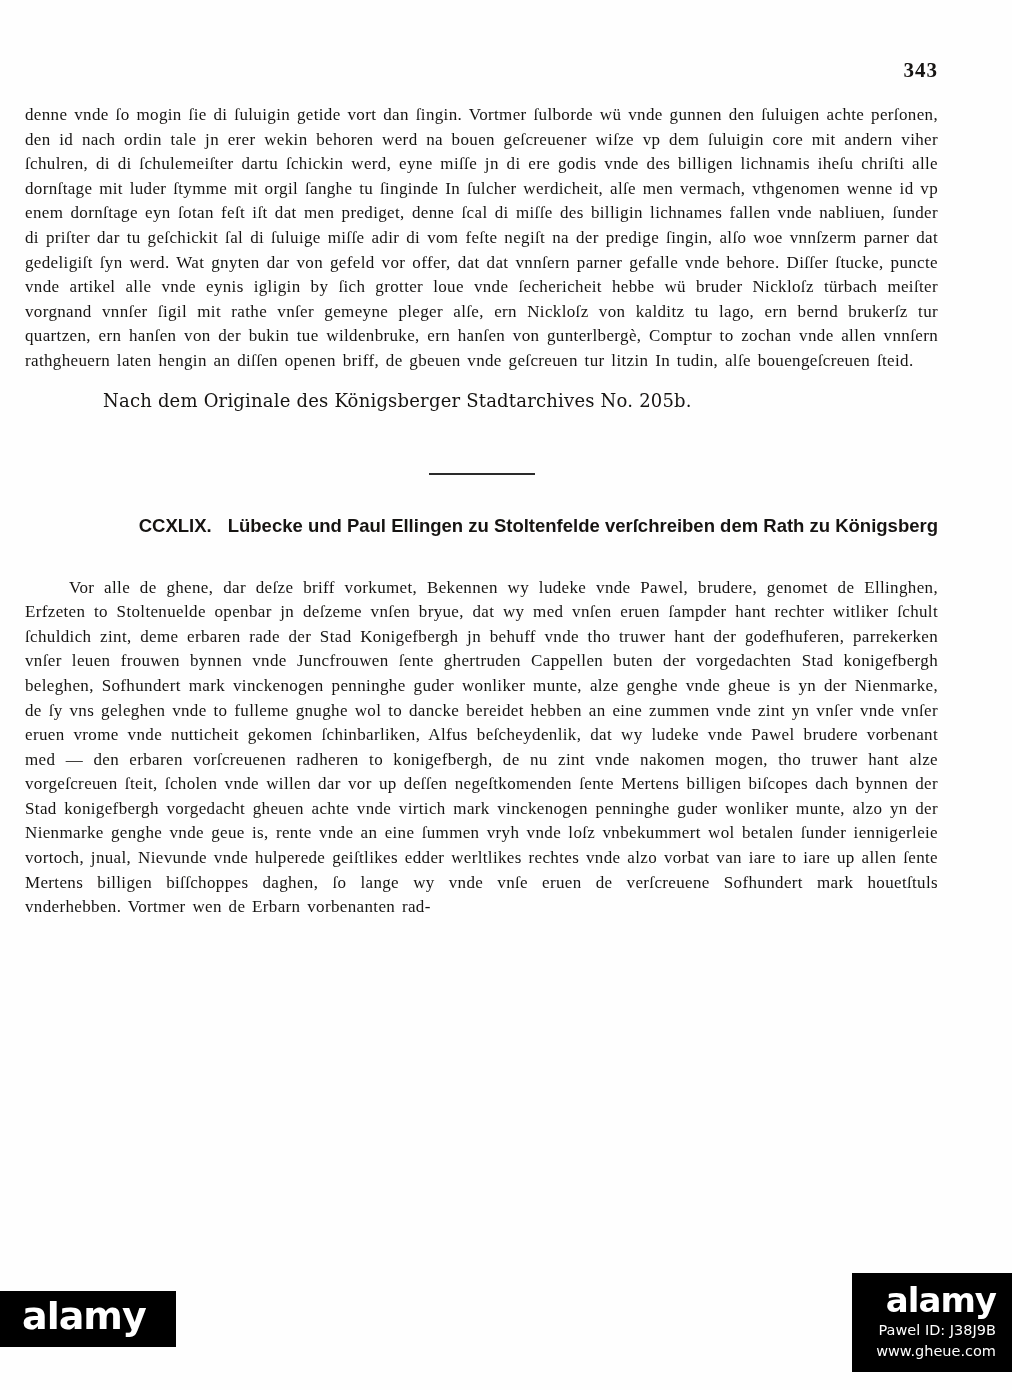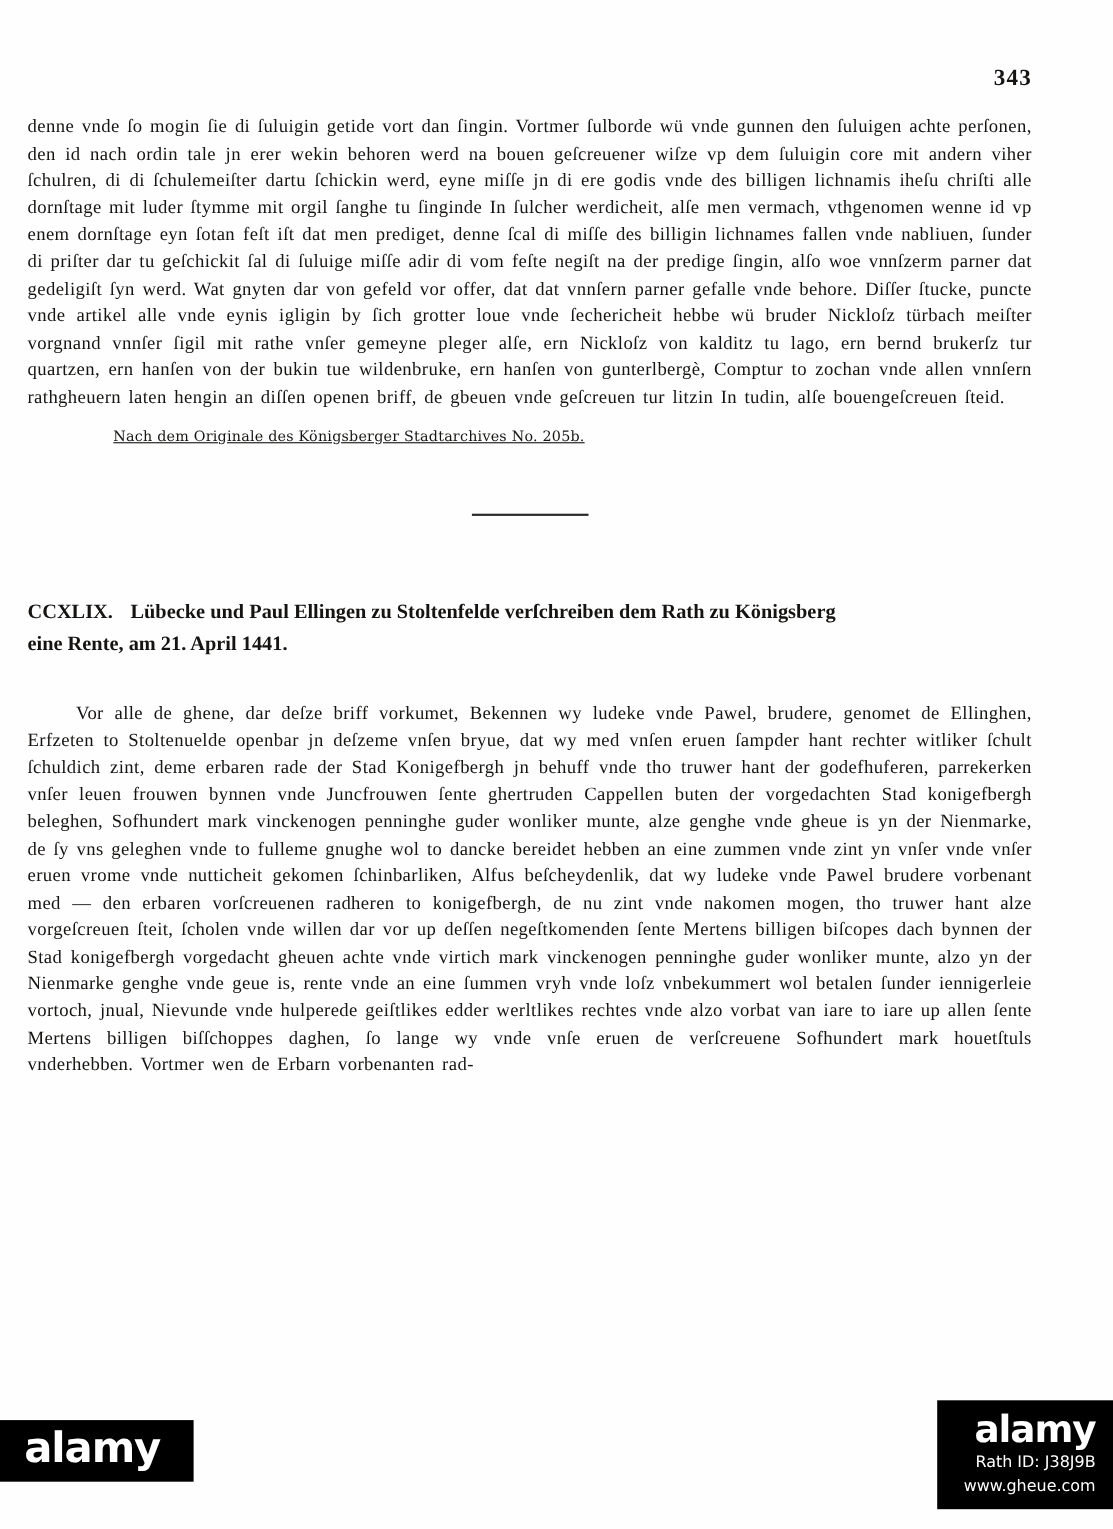--- a/index.html
+++ b/index.html
@@ -33,36 +33,35 @@
     line-height: 24.6px;
     text-align: justify;
     letter-spacing: 0.35px;
     word-spacing: 2.2px;
     margin: 0;
   }
   .para1 {
     font-weight: 500;
   }
   .source-note {
-    font-size: 13px;
+    font-size: 18px;
     margin: 16px 0 0 78px;
     font-family: "DejaVu Serif", serif;
     letter-spacing: 0.2px;
-    text-decoration: underline;
   }
   .divider {
     width: 106px;
     border: none;
     border-top: 2px solid #2a2a2a;
     margin: 62px auto 0 auto;
   }
   .charter-heading {
-    margin-top: 74px;
-    text-align: left;
-    font-family: Liberation Serif, serif;
+    margin-top: 36px;
+    text-align: right;
+    font-family: Liberation Sans, sans-serif;
     font-weight: bold;
     font-size: 18.5px;
     line-height: 29px;
   }
   .charter-heading .heading-number {
     margin-right: 16px;
   }
   .para2 {
     margin-top: 36px;
     text-indent: 44px;
@@ -113,28 +112,27 @@
   <div class="page-number">343</div>
 
   <p class="body-text para1">denne vnde ſo mogin ſie di ſuluigin getide vort dan ſingin. Vortmer ſulborde wü vnde gunnen den ſuluigen achte perſonen, den id nach ordin tale jn erer wekin behoren werd na bouen geſcreuener wiſze vp dem ſuluigin core mit andern viher ſchulren, di di ſchulemeiſter dartu ſchickin werd, eyne miſſe jn di ere godis vnde des billigen lichnamis iheſu chriſti alle dornſtage mit luder ſtymme mit orgil ſanghe tu ſinginde In ſulcher werdicheit, alſe men vermach, vthgenomen wenne id vp enem dornſtage eyn ſotan feſt iſt dat men prediget, denne ſcal di miſſe des billigin lichnames fallen vnde nabliuen, ſunder di priſter dar tu geſchickit ſal di ſuluige miſſe adir di vom feſte negiſt na der predige ſingin, alſo woe vnnſzerm parner dat gedeligiſt ſyn werd. Wat gnyten dar von gefeld vor offer, dat dat vnnſern parner gefalle vnde behore. Diſſer ſtucke, puncte vnde artikel alle vnde eynis igligin by ſich grotter loue vnde ſechericheit hebbe wü bruder Nickloſz türbach meiſter vorgnand vnnſer ſigil mit rathe vnſer gemeyne pleger alſe, ern Nickloſz von kalditz tu lago, ern bernd brukerſz tur quartzen, ern hanſen von der bukin tue wildenbruke, ern hanſen von gunterlbergè, Comptur to zochan vnde allen vnnſern rathgheuern laten hengin an diſſen openen briff, de gbeuen vnde geſcreuen tur litzin In tudin, alſe bouengeſcreuen ſteid.</p>
 
   <p class="source-note">Nach dem Originale des Königsberger Stadtarchives No. 205b.</p>
 
   <hr class="divider">
 
   <div class="charter-heading">
     <span class="heading-number">CCXLIX.</span><span>Lübecke und Paul Ellingen zu Stoltenfelde verſchreiben dem Rath zu Königsberg</span><br>
-    <span>eine Rente, am 21. April 1441.</span>
   </div>
 
   <p class="body-text para2">Vor alle de ghene, dar deſze briff vorkumet, Bekennen wy ludeke vnde Pawel, brudere, genomet de Ellinghen, Erfzeten to Stoltenuelde openbar jn deſzeme vnſen bryue, dat wy med vnſen eruen ſampder hant rechter witliker ſchult ſchuldich zint, deme erbaren rade der Stad Konigefbergh jn behuff vnde tho truwer hant der godefhuferen, parrekerken vnſer leuen frouwen bynnen vnde Juncfrouwen ſente ghertruden Cappellen buten der vorgedachten Stad konigefbergh beleghen, Sofhundert mark vinckenogen penninghe guder wonliker munte, alze genghe vnde gheue is yn der Nienmarke, de ſy vns geleghen vnde to fulleme gnughe wol to dancke bereidet hebben an eine zummen vnde zint yn vnſer vnde vnſer eruen vrome vnde nutticheit gekomen ſchinbarliken, Alfus beſcheydenlik, dat wy ludeke vnde Pawel brudere vorbenant med — den erbaren vorſcreuenen radheren to konigefbergh, de nu zint vnde nakomen mogen, tho truwer hant alze vorgeſcreuen ſteit, ſcholen vnde willen dar vor up deſſen negeſtkomenden ſente Mertens billigen biſcopes dach bynnen der Stad konigefbergh vorgedacht gheuen achte vnde virtich mark vinckenogen penninghe guder wonliker munte, alzo yn der Nienmarke genghe vnde geue is, rente vnde an eine ſummen vryh vnde loſz vnbekummert wol betalen ſunder iennigerleie vortoch, jnual, Nievunde vnde hulperede geiſtlikes edder werltlikes rechtes vnde alzo vorbat van iare to iare up allen ſente Mertens billigen biſſchoppes daghen, ſo lange wy vnde vnſe eruen de verſcreuene Sofhundert mark houetſtuls vnderhebben.  Vortmer wen de Erbarn vorbenanten rad-</p>
 
 </div>
 
 <div class="wm-left">
   <div class="wm-brand">alamy</div>
 </div>
 
 <div class="wm-right">
   <div class="wm-brand">alamy</div>
-  <div class="wm-line">Rath ID: J38J9B</div>
+  <div class="wm-line">Pawel ID: J38J9B</div>
   <div class="wm-line">www.gheue.com</div>
 </div>
 
 </body></html>

